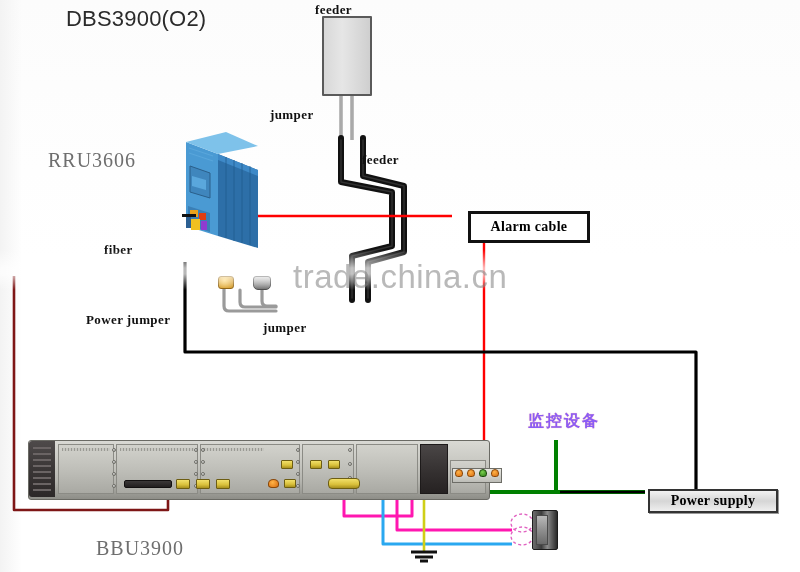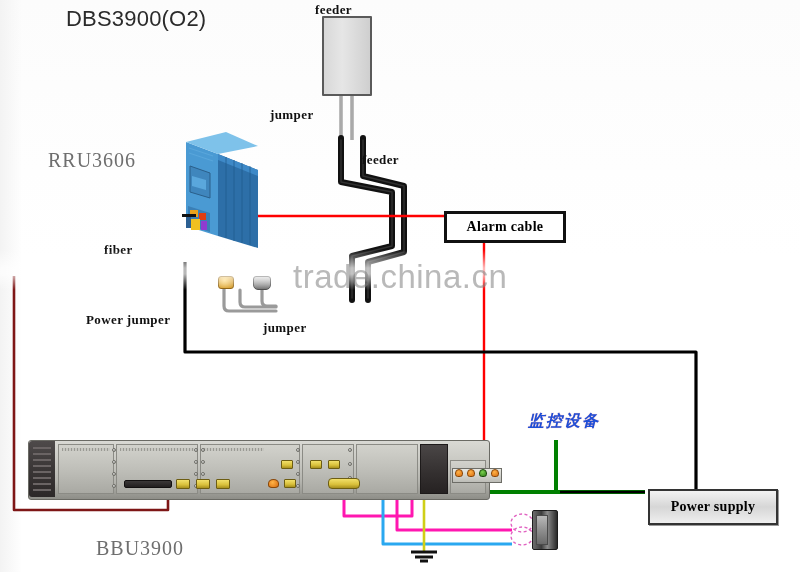--- a/index.html
+++ b/index.html
@@ -61,24 +61,23 @@
     font-family: "Liberation Serif", serif;
     font-weight: bold;
     font-size: 13px;
     color: #111111;
     letter-spacing: .4px;
   }
   .cn-lbl {
     font-family: "DejaVu Sans", sans-serif;
     font-weight: bold;
     font-size: 16px;
-    color: #1d4ed8;
+    color: #8b5cf6;
     letter-spacing: 2px;
     text-shadow: 0 0 1px rgba(230,0,0,.35);
-    font-style: italic;
   }
   
   .box-lbl {
     position: absolute;
     font-family: "Liberation Serif", serif;
     font-weight: bold;
     font-size: 14px;
     color: #000;
     display: flex;
     align-items: center;
@@ -422,20 +421,20 @@
   <div class="lbl cable-lbl" style="left:362px; top:153px;">feeder</div>
 
   <div class="lbl cable-lbl" style="left:104px; top:243px;">fiber</div>
 
   <div class="lbl cable-lbl" style="left:86px; top:313px;">Power jumper</div>
 
   <div class="lbl cable-lbl" style="left:263px; top:321px;">jumper</div>
 
   <div class="lbl cn-lbl" style="left:528px; top:413px;">监控设备</div>
 
-  <div class="box-lbl box-alarm" style="left:444px; top:211px; width:122px; height:32px;">Alarm cable</div>
-
-  <div class="box-lbl box-power" style="left:648px; top:489px; width:130px; height:36px;">Power supply</div>
+  <div class="box-lbl box-alarm" style="left:468px; top:211px; width:122px; height:32px;">Alarm cable</div>
+
+  <div class="box-lbl box-power" style="left:648px; top:489px; width:130px; height:24px;">Power supply</div>
 
   <div class="wm-blur-band"></div>
   <div class="watermark" style="left:258px; top:258px;margin-left:35px;">trade.china.cn</div>
 
 </div>
 
 </body></html>

